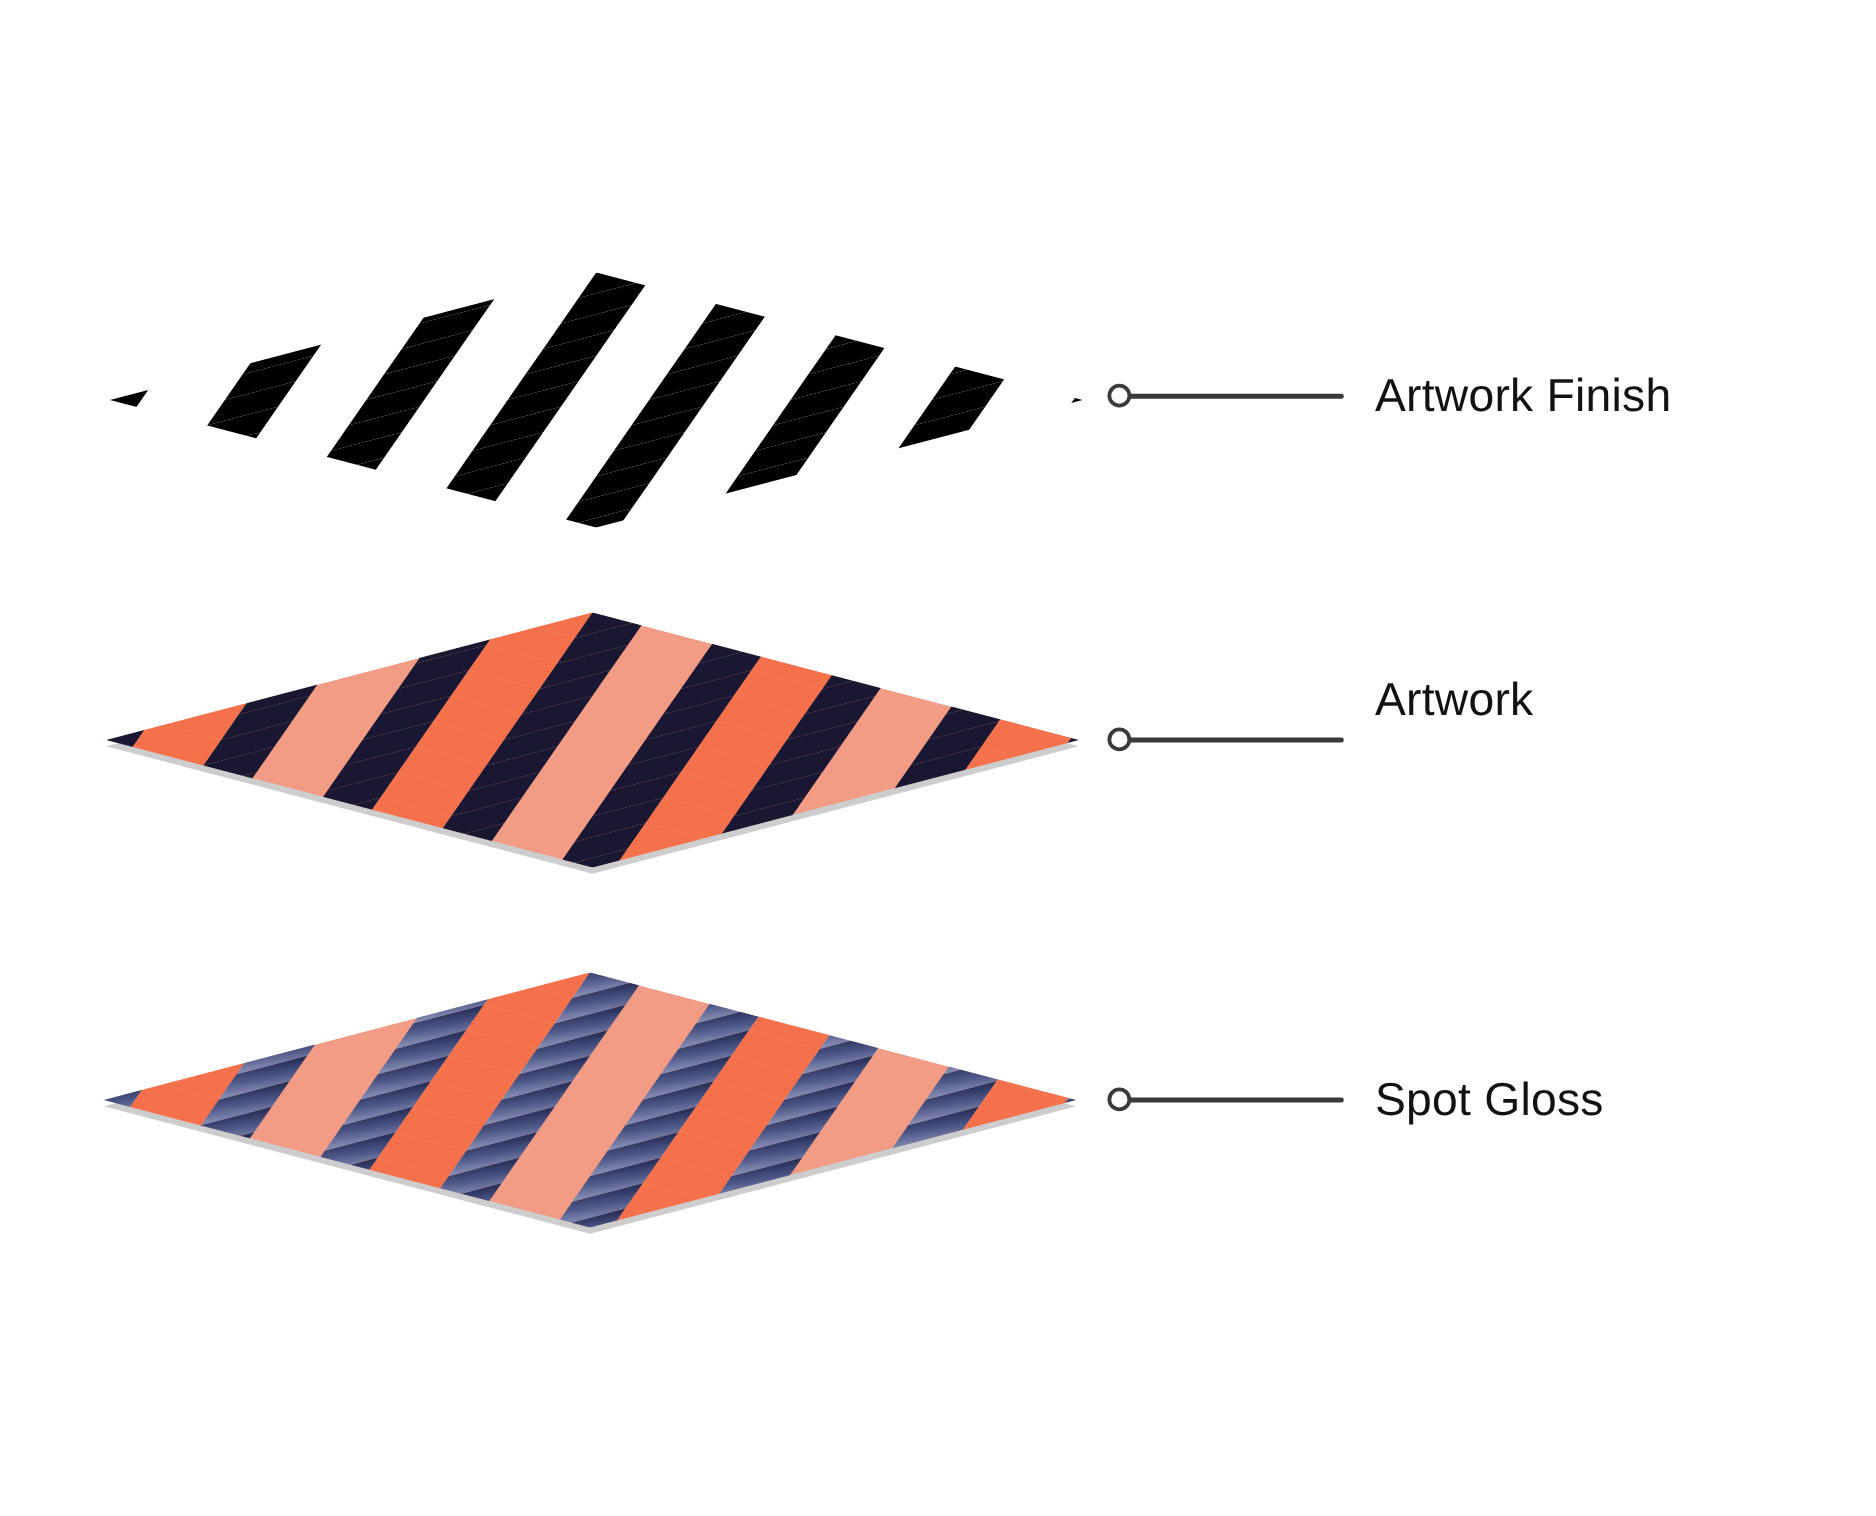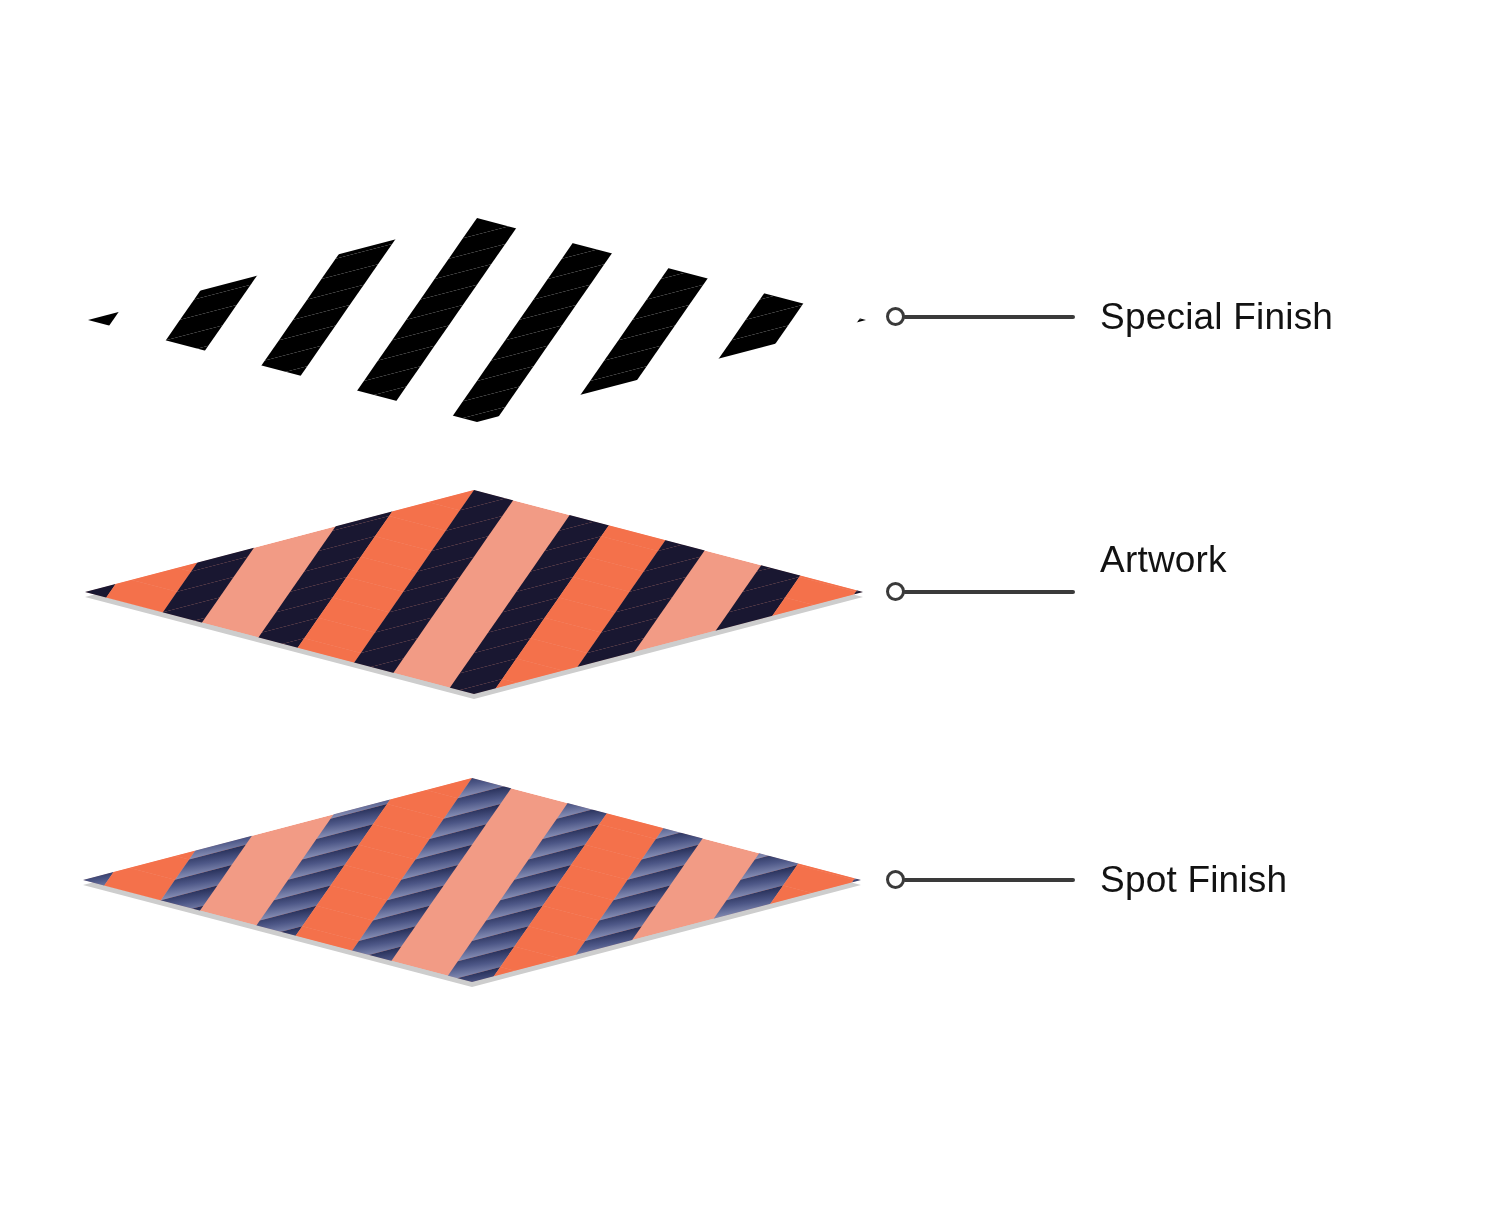--- a/index.html
+++ b/index.html
@@ -143,21 +143,21 @@
             <polygon points="500,-60 500,-140 545,-75 545,5" fill="#000000"></polygon>
             <polygon points="580,-140 580,-220 625,-155 625,-75" fill="#000000"></polygon>
             <polygon points="545,5 545,-75 590,-10 590,70" fill="#000000"></polygon>
             <polygon points="625,-75 625,-155 670,-90 670,-10" fill="#000000"></polygon>
           </g>
         </g>
       </svg>
     </div>
   <div class="callout-dot" style="left:886px; top:307px;"></div>
   <div class="callout-line" style="left:903px; top:315px;"></div>
-  <div class="layer-label" style="top:293px;">Special Finish</div>
+  <div class="layer-label" style="top:293px;">Artwork Finish</div>
 
   <div class="layer-diagram" style="left:74px; top:482px;">
       <svg viewBox="0 0 800 220">
         <defs>
           <clipPath id="clip-artwork">
             <path d="M 11 110 L 400 8 L 789 110 L 400 212 Z"></path>
           </clipPath>
         </defs>
         <path d="M 11 115 L 400 13 L 789 115 L 400 217 Z" fill="#CDCDCD"></path>
         <g clip-path="url(#clip-artwork)">
@@ -414,15 +414,15 @@
             <polygon points="580,-220 660,-220 705,-155 625,-155" fill="#F4714B"></polygon>
             <polygon points="545,5 545,-75 590,-10 590,70" fill="url(#gloss-spot-gloss)"></polygon>
             <polygon points="625,-75 625,-155 670,-90 670,-10" fill="url(#gloss-spot-gloss)"></polygon>
             <polygon points="625,-155 705,-155 750,-90 670,-90" fill="#F4714B"></polygon>
           </g>
         </g>
       </svg>
     </div>
   <div class="callout-dot" style="left:886px; top:870px;"></div>
   <div class="callout-line" style="left:903px; top:878px;"></div>
-  <div class="layer-label" style="top:856px;">Spot Finish</div>
+  <div class="layer-label" style="top:856px;">Spot Gloss</div>
 
 </div>
 
 </body></html>

